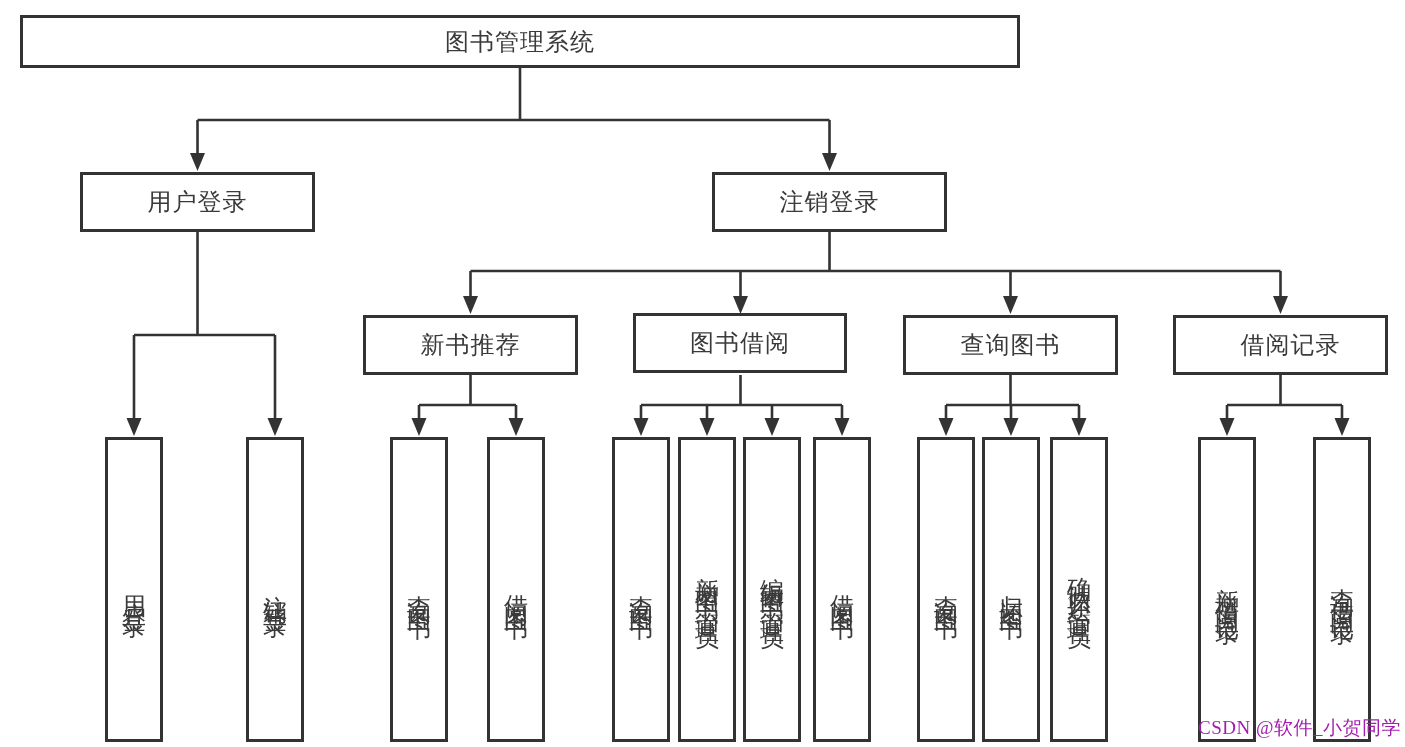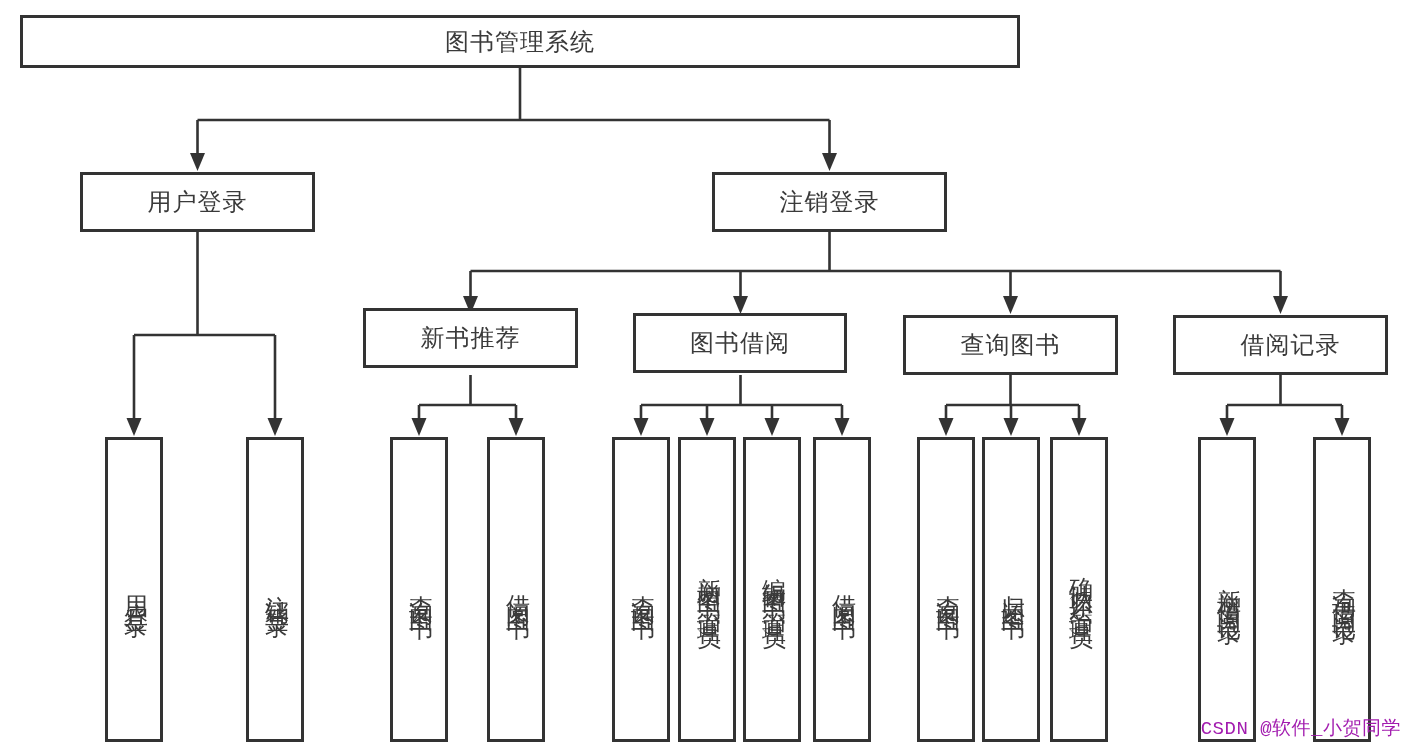--- a/index.html
+++ b/index.html
@@ -1,20 +1,20 @@
 <!DOCTYPE html>
 <html><head>
 <meta charset="utf-8">
 <style>
   html,body { margin:0; padding:0; background:#ffffff; }
   .canvas {
     position:relative;
     width:1405px; height:747px;
     background:#ffffff;
-    font-family:Liberation Mono, monospace;
+    font-family:Liberation Serif, serif;
     overflow:hidden;
   }
   .connectors {
     position:absolute; left:0; top:0; width:1405px; height:747px;
     pointer-events:none;
   }
   .node {
     position:absolute;
     box-sizing:border-box;
     border:3px solid #333333;
@@ -76,21 +76,21 @@
       <polygon points="1071.5,418 1086.5,418 1079,436" fill="#333333"></polygon>
       <polygon points="1219.5,418 1234.5,418 1227,436" fill="#333333"></polygon>
       <polygon points="1334.5,418 1349.5,418 1342,436" fill="#333333"></polygon>
     </svg>
 
   <div class="node hnode" style="left:20px; top:15px; width:1000px; height:53px;">图书管理系统</div>
 
   <div class="node hnode" style="left:80px; top:172px; width:235px; height:60px;">用户登录</div>
   <div class="node hnode" style="left:712px; top:172px; width:235px; height:60px;">注销登录</div>
 
-  <div class="node hnode" style="left:363px; top:308px; width:215px; height:60px;">新书推荐</div>
+  <div class="node hnode" style="left:363px; top:315px; width:215px; height:60px;">新书推荐</div>
   <div class="node hnode" style="left:633px; top:313px; width:214px; height:60px;">图书借阅</div>
   <div class="node hnode" style="left:903px; top:315px; width:215px; height:60px;">查询图书</div>
   <div class="node hnode" style="left:1173px; top:315px; width:215px; height:60px;padding-left:20px;">借阅记录</div>
 
   <div class="node vnode" style="left:105px; top:437px; width:58px; height:305px;">
     <span class="vtext">用户登录</span>
   </div>
   <div class="node vnode" style="left:246px; top:437px; width:58px; height:305px;">
     <span class="vtext">注销登录</span>
   </div>

